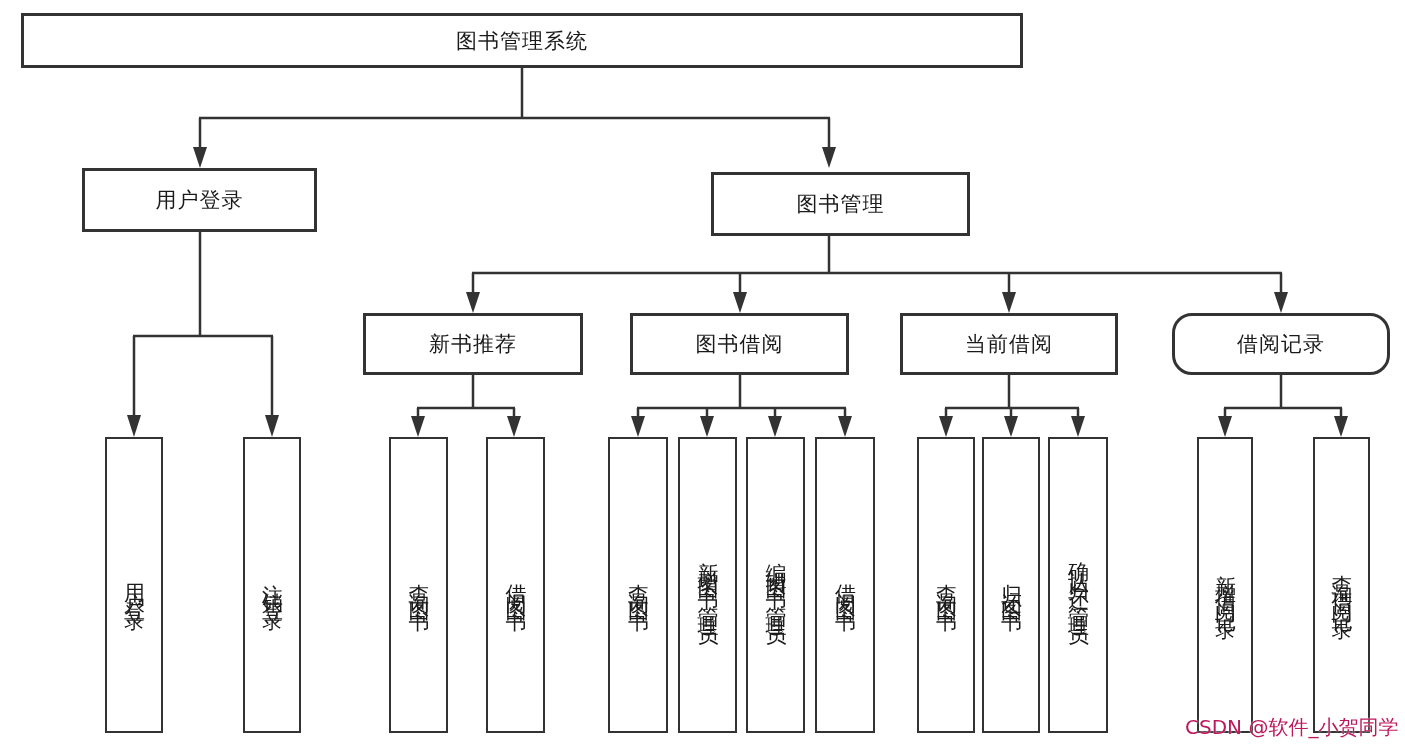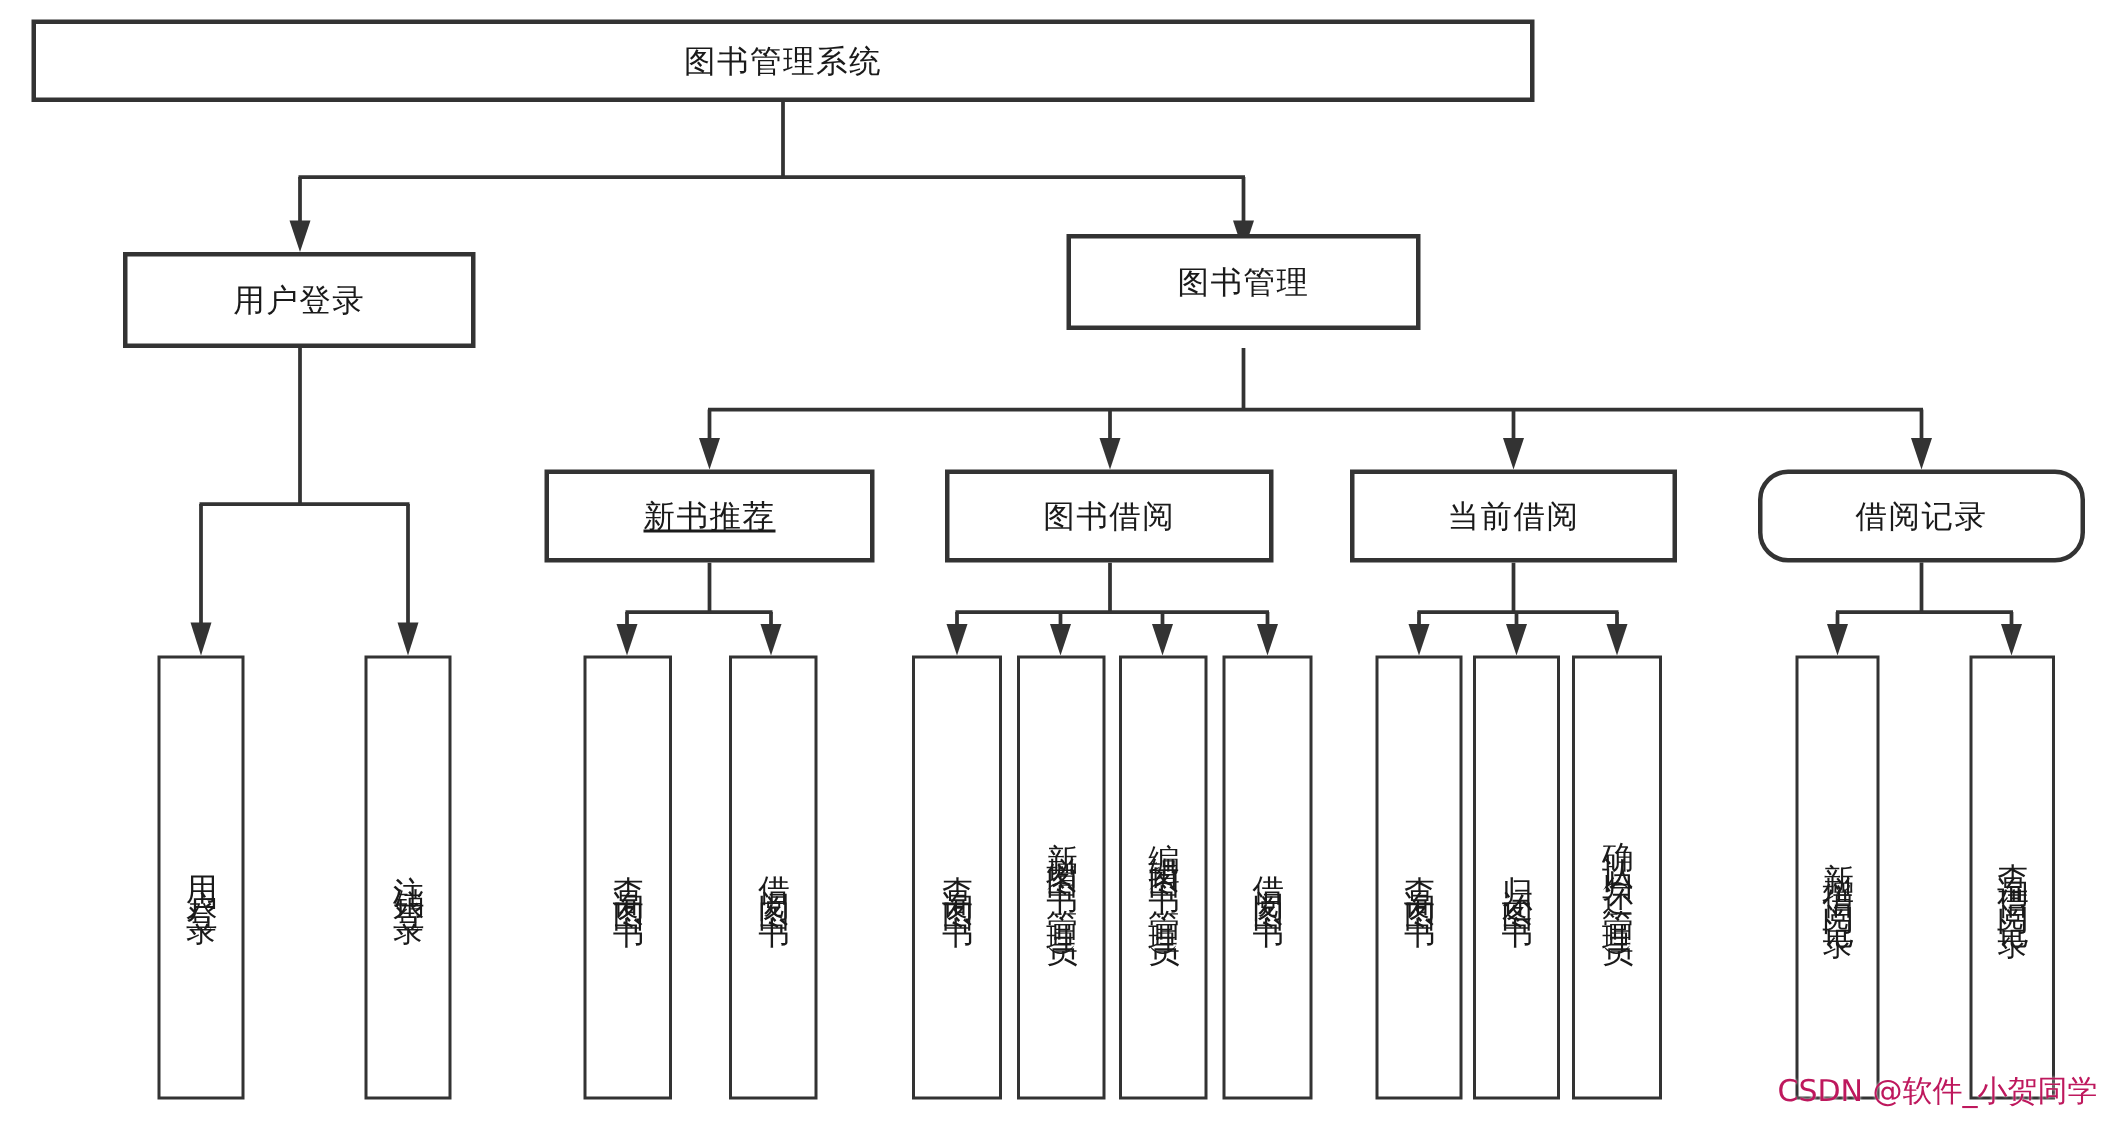--- a/index.html
+++ b/index.html
@@ -43,24 +43,24 @@
     text-orientation: mixed;
     font-size: 21px;
     letter-spacing: 9px;
     line-height: 1;
     white-space: nowrap;
   }
   
   .root { left: 21px; top: 13px; width: 1002px; height: 55px; }
   
   .n-userlogin { left: 82px;  top: 168px; width: 235px; height: 64px; }
-  .n-bookmgmt  { left: 711px; top: 156px; width: 236px; height: 64px; }
+  .n-bookmgmt  { left: 711px; top: 172px; width: 259px; height: 64px; }
   
   .l3 { top: 313px; height: 62px; }
-  .n-newbook   { left: 363px;  width: 220px; text-decoration: underline; }
+  .n-newbook   { left: 363px;  width: 220px; }
   .n-borrow    { left: 630px;  width: 219px; }
   .n-current   { left: 900px;  width: 218px; }
   .n-records   { left: 1172px; width: 218px; border-radius: 20px; }
   
   .l4 { top: 437px; height: 296px; border-width: 2.5px; }
   .a1 { left: 105px;  width: 58px; }
   .a2 { left: 243px;  width: 58px; }
   .b1 { left: 389px;  width: 59px; }
   .b2 { left: 486px;  width: 59px; }
   .c1 { left: 608px;  width: 60px; }

